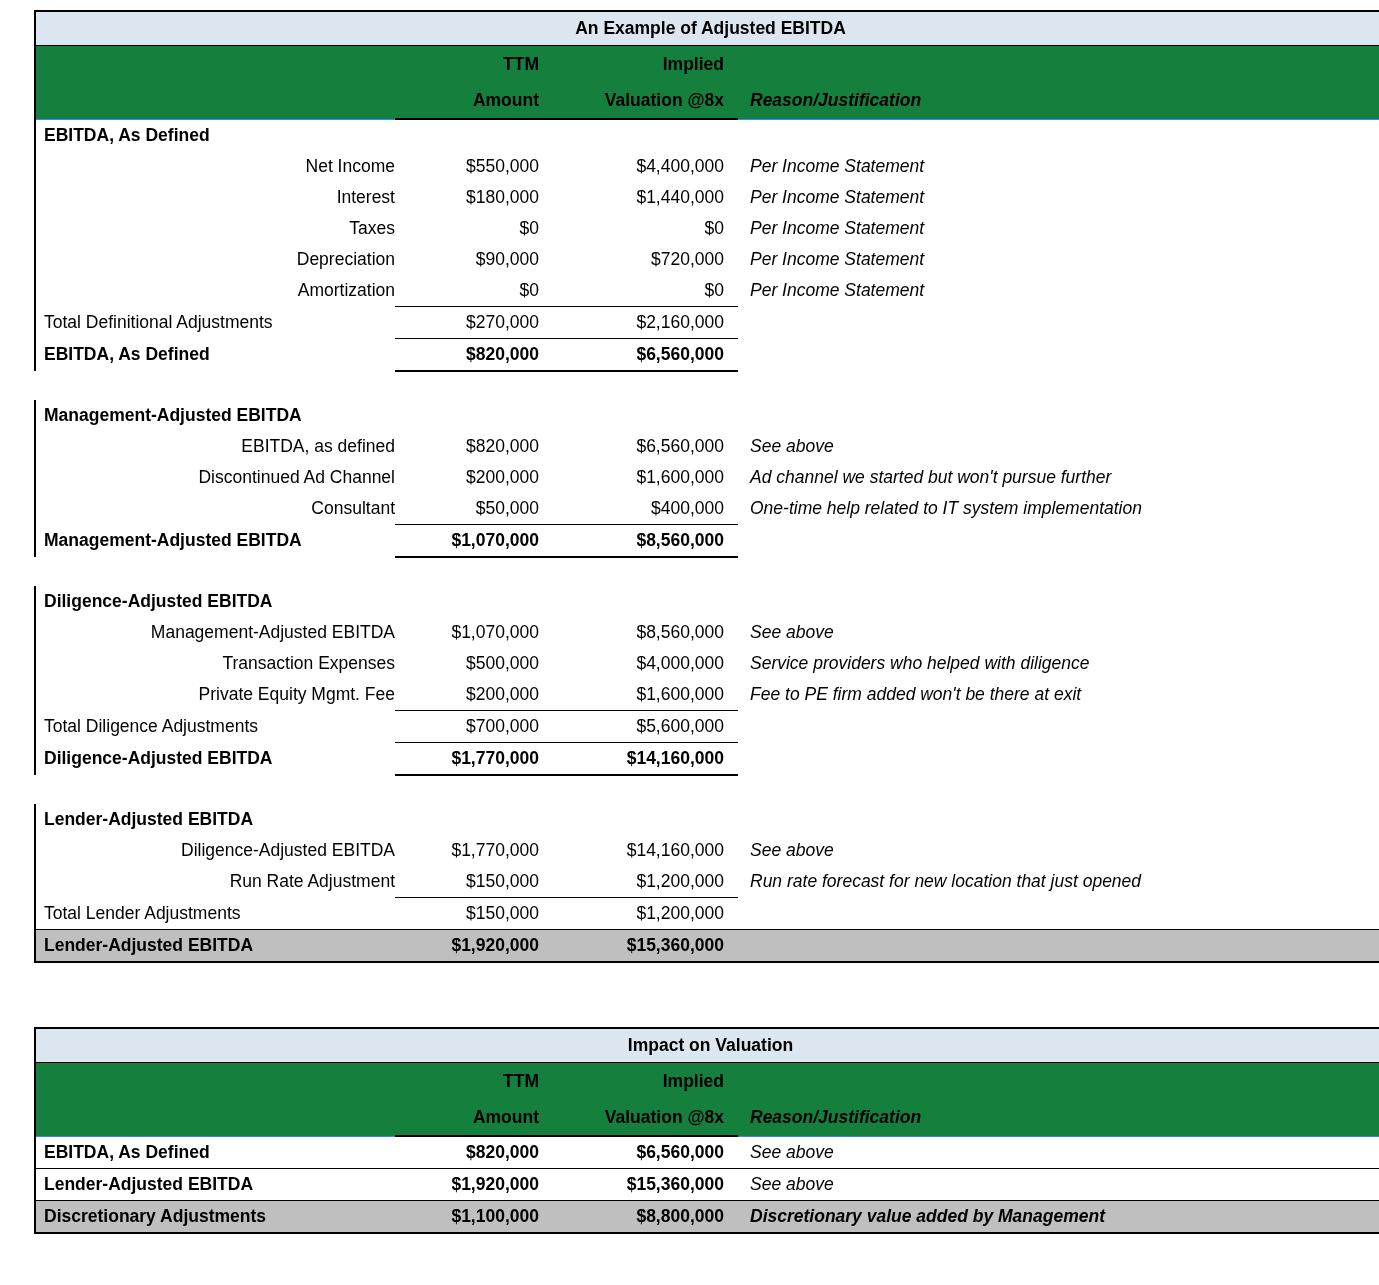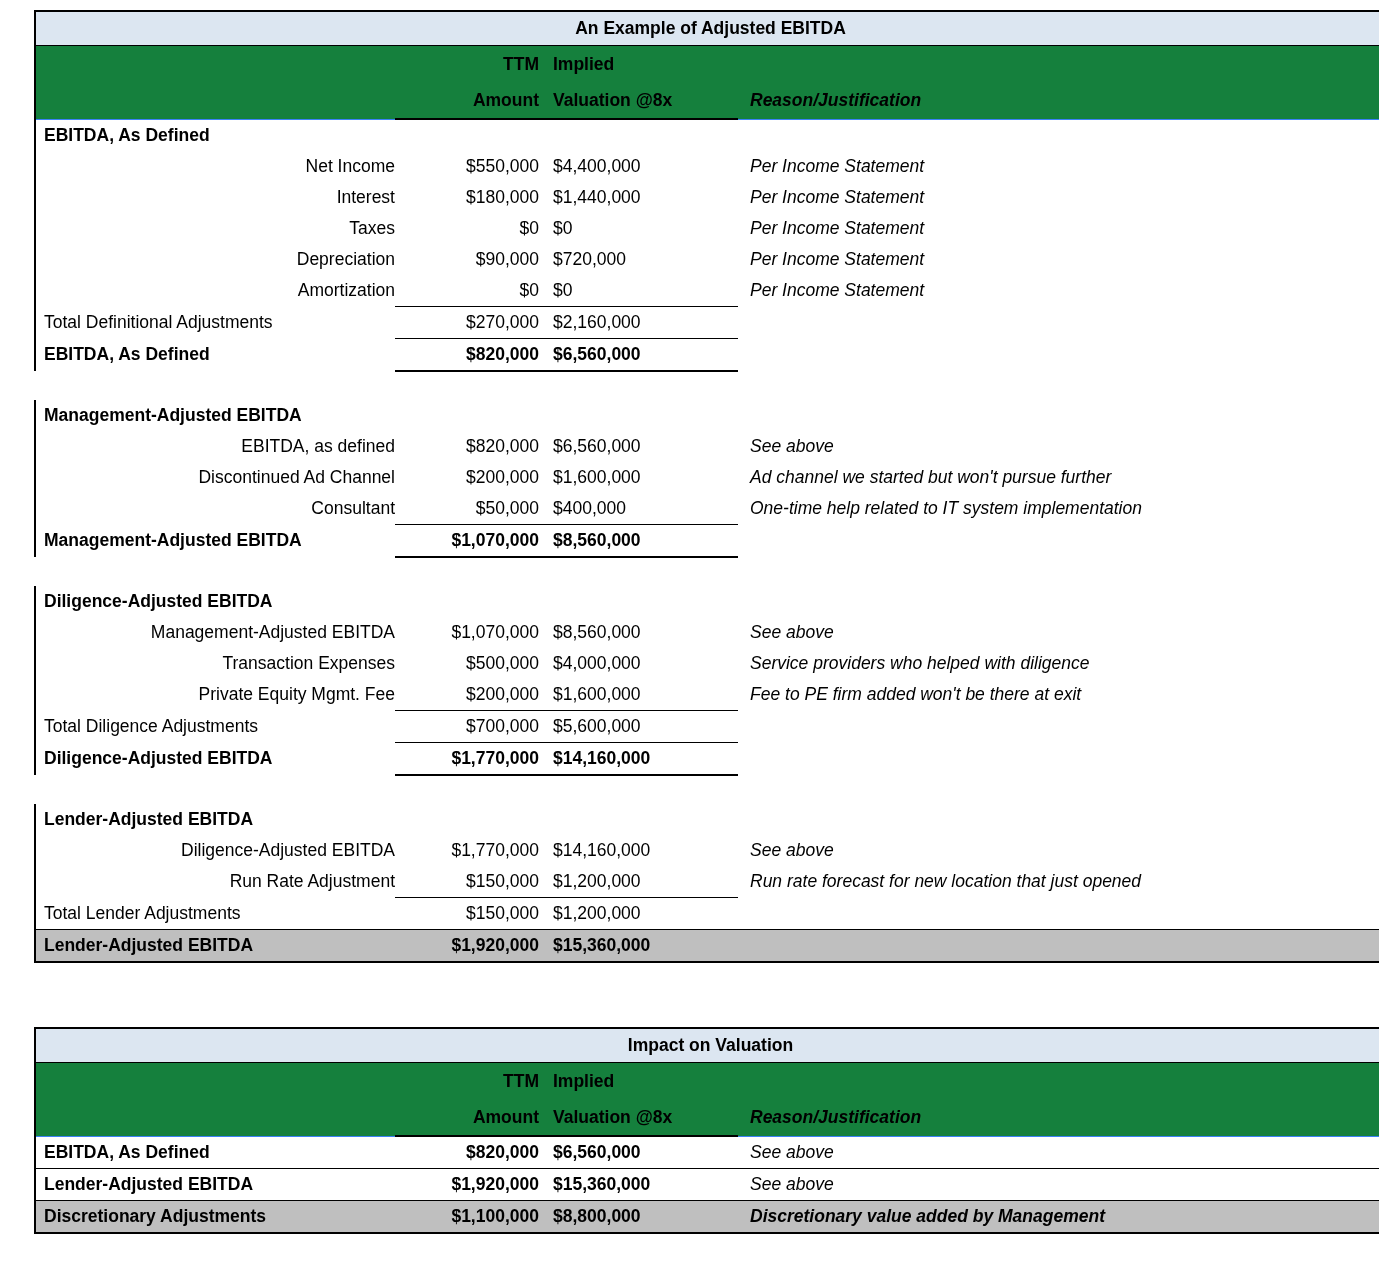--- a/index.html
+++ b/index.html
@@ -62,21 +62,21 @@
     font-style: italic;
     padding-left: 12px;
   }
   .hdr-top td.ttm, .hdr-top td.imp { vertical-align: bottom; }
   .hdr-bot td { border-bottom: 1px solid #3b82f6; }
   .hdr-bot td.ttm, .hdr-bot td.imp { border-bottom: 2px solid #000; }
 
   td.label   { text-align: left; padding-left: 8px; }
   td.label.indent { padding-left: 24px; text-align: right; }
   td.ttm     { text-align: right; padding-right: 14px; }
-  td.imp     { text-align: left; padding-right: 14px; }
+  td.imp     { text-align: right; padding-right: 14px; }
   td.reason  { text-align: left; padding-left: 12px; font-style: italic; }
 
   .blue { color: #000000; }
   .section-head td { font-weight: bold; }
 
   
   .subtotal td.ttm, .subtotal td.imp { border-top: 1px solid #000; }
   
   .total td.ttm, .total td.imp {
     border-top: 1px solid #000;

